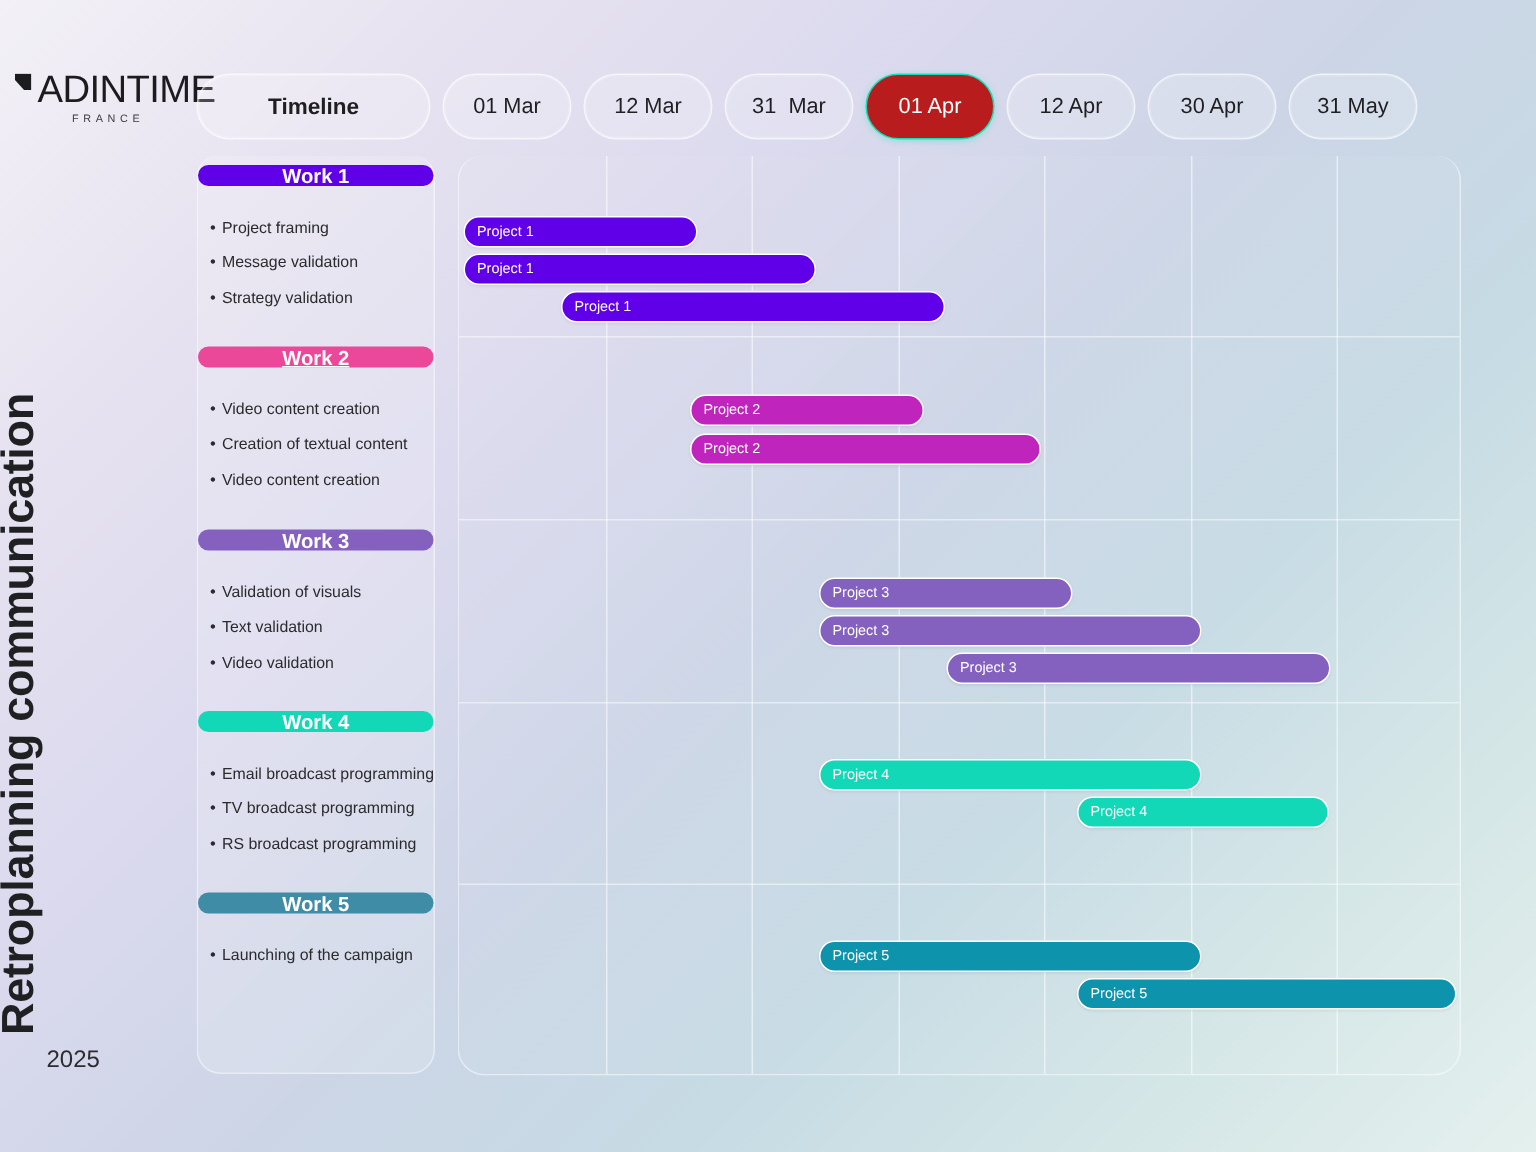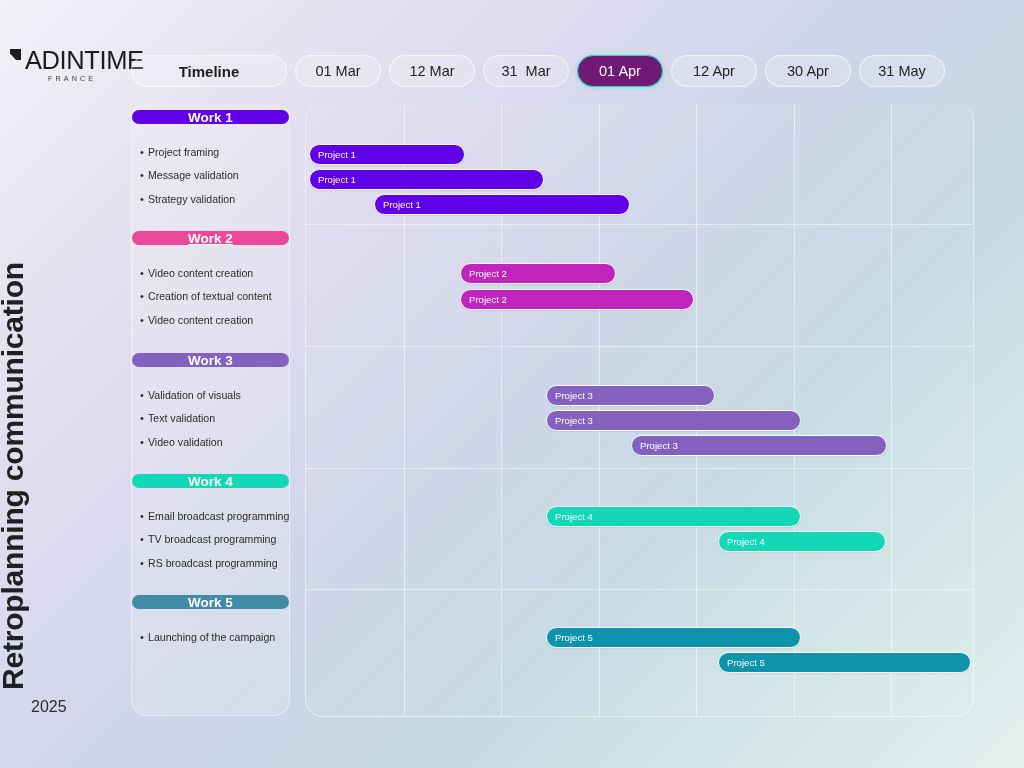--- a/index.html
+++ b/index.html
@@ -59,36 +59,36 @@
 
   #timeline-tabs {
     position: absolute;
     left: 131px; top: 0;
     height: 50px;
     display: flex;
     align-items: center;
     gap: 8px;
   }
   .tab {
-    height: 32px;
+    height: 44px;
     border-radius: 22px;
     border: 1px solid rgba(255,255,255,0.62);
     background: rgba(255,255,255,0.20);
     display: flex;
     align-items: center;
     justify-content: center;
     font-size: 14.5px;
     color: #1f1f21;
     white-space: pre;
     box-shadow: inset 0 0 0 1px rgba(255,255,255,0.15);
   }
   .tab.wide { width: 156px; font-weight: bold; font-size: 15px; }
   .tab.date { width: 86px; }
   .tab.active {
-    background: #701a75;
+    background: #b91c1c;
     border-color: #13dfb8;
     color: #ffffff;
     box-shadow: 0 1px 4px rgba(19,223,184,0.35);
   }
 
   
   #vtitle {
     position: absolute;
     left: 30px; bottom: 78px;
     transform-origin: left bottom;

